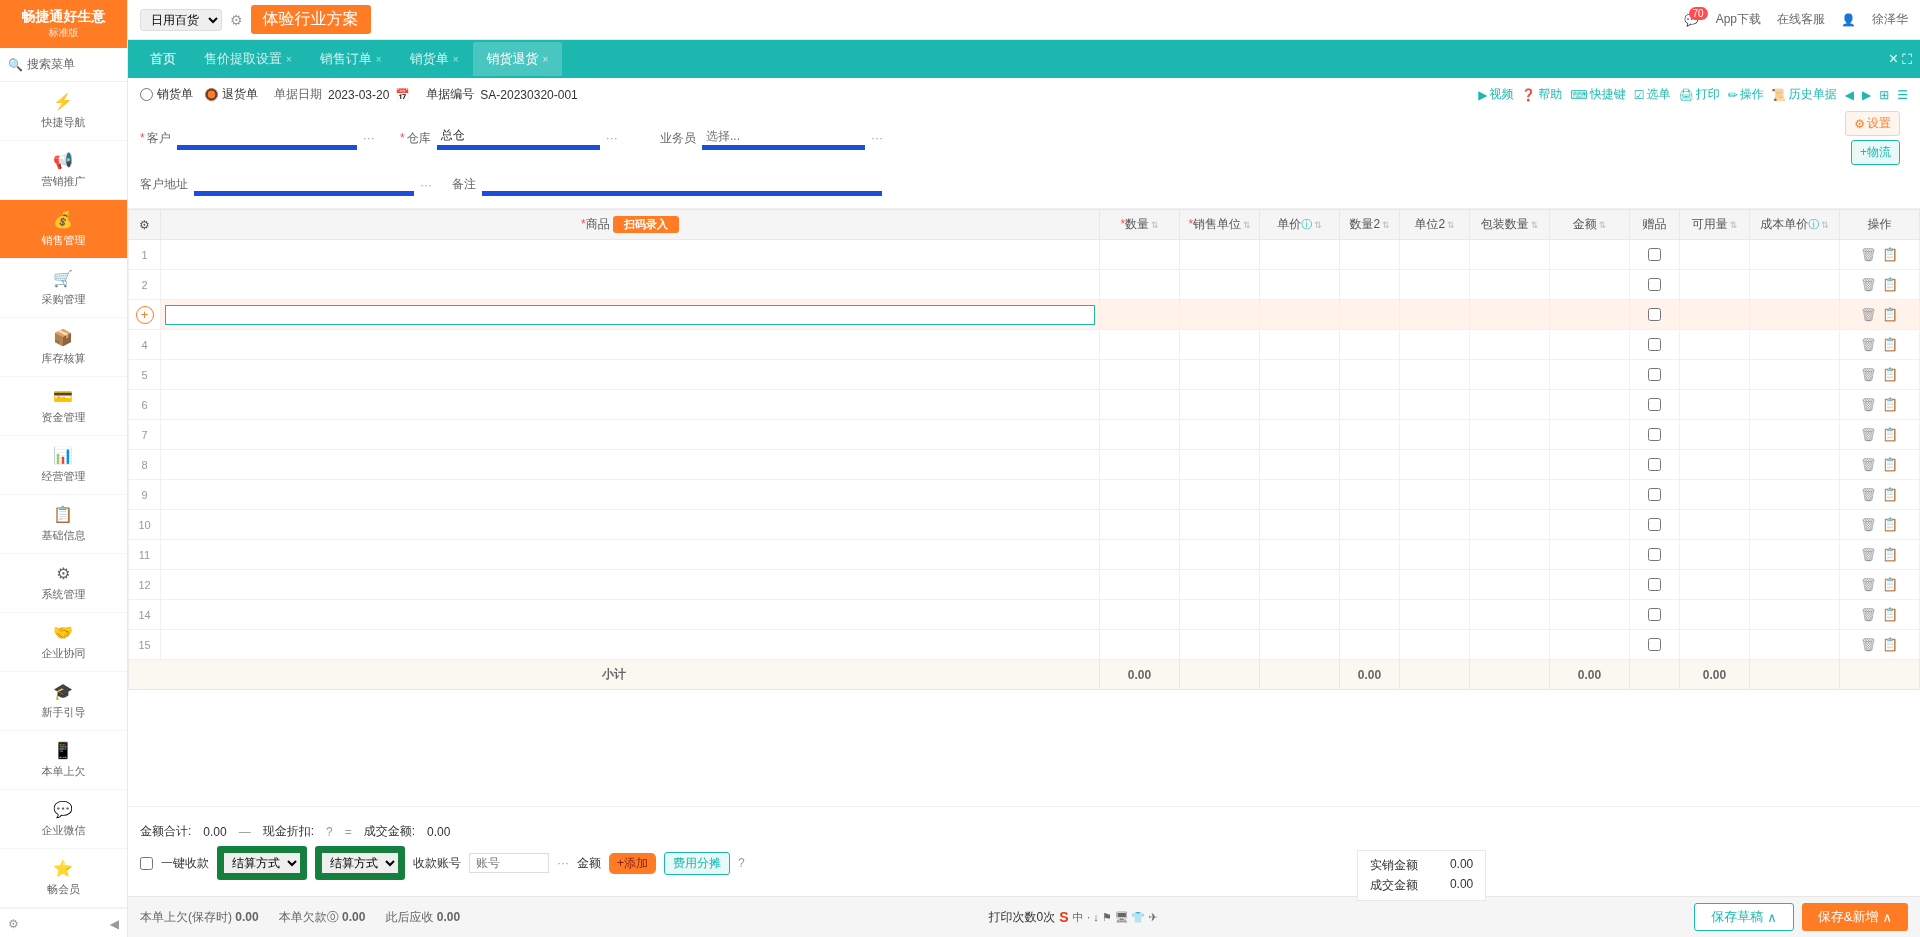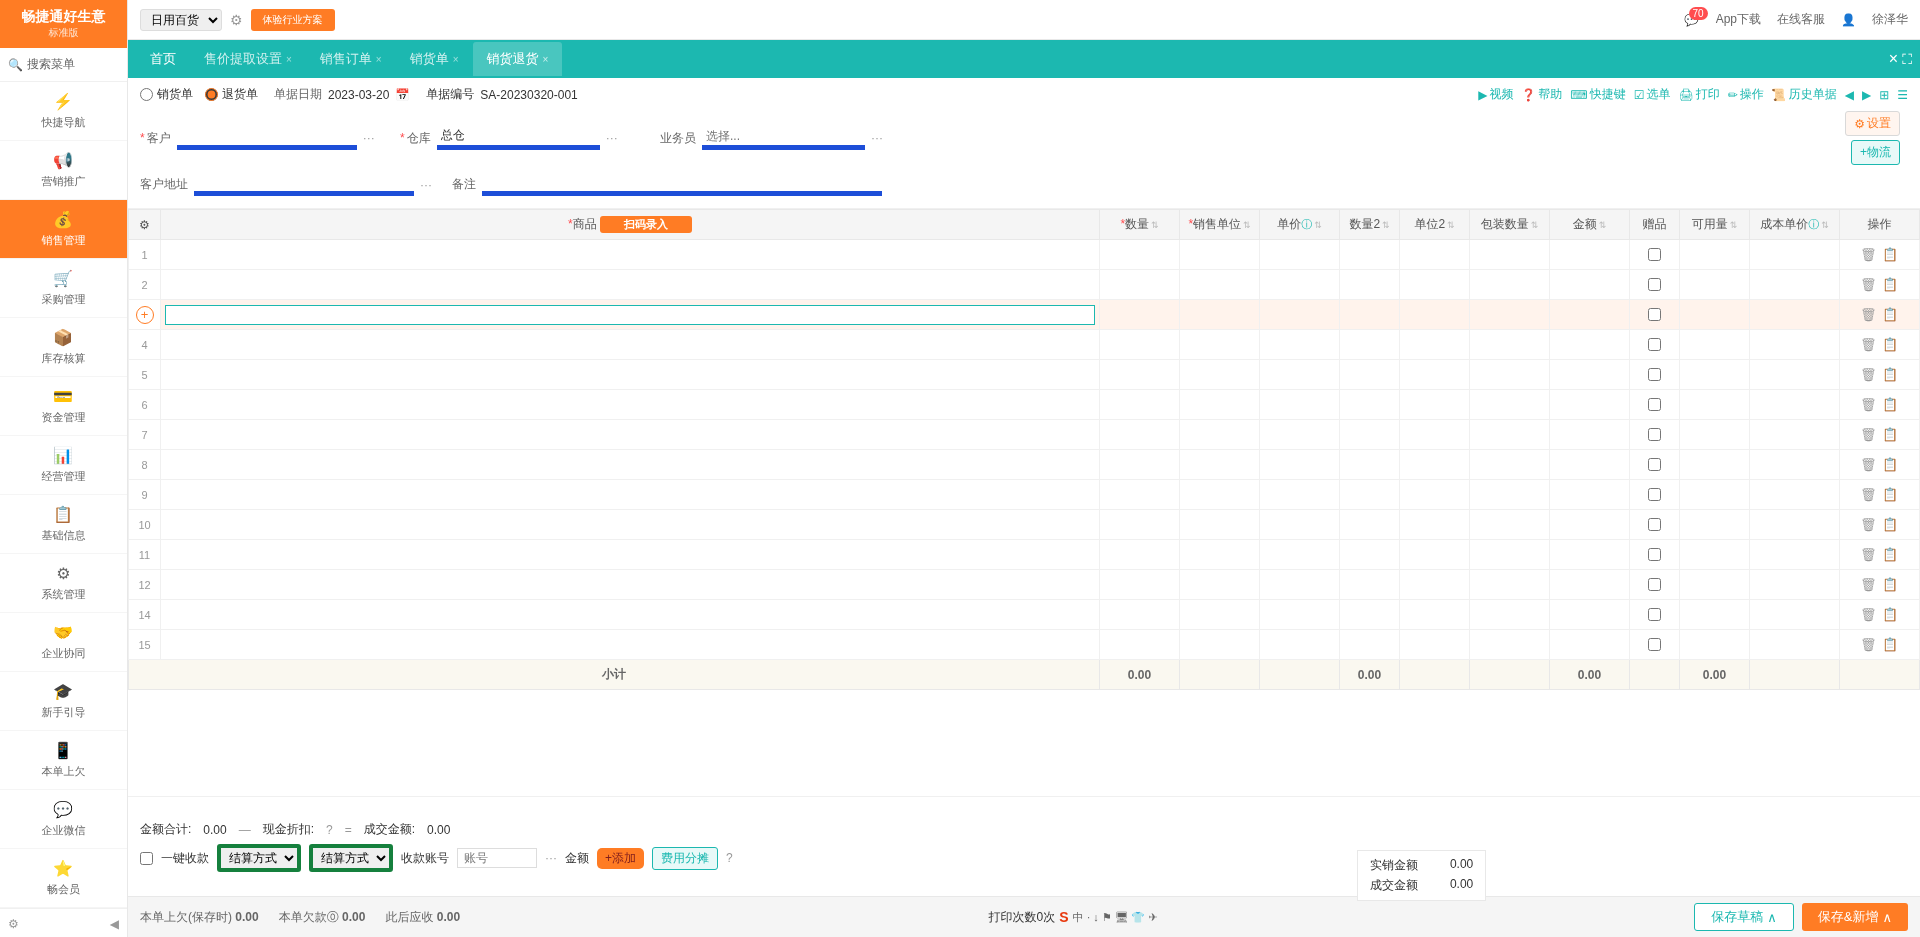--- a/index.html
+++ b/index.html
@@ -19,21 +19,21 @@
     .sidebar-bottom { margin-top: auto; display: flex; padding: 8px; border-top: 1px solid #f0f0f0; justify-content: space-between; }
 
     
     .main { flex: 1; display: flex; flex-direction: column; height: 937px; overflow: hidden; }
 
     
     .topbar { height: 40px; background: #fff; display: flex; align-items: center; justify-content: space-between; padding: 0 12px; border-bottom: 1px solid #e8e8e8; }
     .topbar-left { display: flex; align-items: center; gap: 8px; }
     .topbar-left select { border: 1px solid #ddd; padding: 2px 6px; font-size: 12px; border-radius: 3px; }
     .topbar-left .gear-icon { color: #999; font-size: 14px; cursor: pointer; }
-    .topbar-left .trial-btn { background: #ff7c24; color: #fff; border: none; padding: 4px 12px; border-radius: 3px; font-size: 10px; cursor: pointer; }
+    .topbar-left .trial-btn { background: #ff7c24; color: #fff; border: none; padding: 4px 12px; border-radius: 3px; font-size: 16px; cursor: pointer; }
     .topbar-right { display: flex; align-items: center; gap: 16px; font-size: 12px; color: #666; }
     .topbar-right .msg-icon { position: relative; cursor: pointer; }
     .topbar-right .badge { position: absolute; top: -6px; right: -8px; background: #ff4d4f; color: #fff; border-radius: 8px; padding: 1px 4px; font-size: 10px; }
 
     
     .tabbar { background: #1cb8b0; display: flex; align-items: center; padding: 0 8px; height: 38px; }
     .tab { padding: 8px 14px; color: rgba(255,255,255,0.8); cursor: pointer; font-size: 13px; display: flex; align-items: center; gap: 4px; }
     .tab.active { background: rgba(255,255,255,0.2); color: #fff; border-radius: 3px 3px 0 0; }
     .tab:first-child { color: #fff; }
     .tab .close-tab { font-size: 10px; opacity: 0.7; }
@@ -71,25 +71,25 @@
     thead th { background: #f5f5f5; border: 1px solid #e8e8e8; padding: 6px 4px; text-align: center; white-space: nowrap; color: #555; position: sticky; top: 0; z-index: 10; font-weight: normal; }
     tbody td { border: 1px solid #f0f0f0; padding: 4px; text-align: center; height: 30px; }
     tbody tr.active-row td { background: #fff3ec; }
     tbody tr.active-row td:first-child { background: transparent; }
     .action-icons { display: flex; justify-content: center; gap: 6px; }
     .action-icon { color: #999; cursor: pointer; font-size: 13px; }
     .checkbox-cell { display: flex; justify-content: center; }
     .subtotal-row td { background: #faf8f0; font-weight: bold; color: #666; border: 1px solid #e8e8e8; }
 
     
-    .form-footer { border-top: 1px solid #f0f0f0; padding: 24px 12px; background: #fff; margin-top: 32px; }
+    .form-footer { border-top: 1px solid #f0f0f0; padding: 16px 12px; background: #fff; margin-top: 32px; }
     .footer-row1 { display: flex; align-items: center; gap: 12px; font-size: 12px; margin-bottom: 6px; }
     .footer-row2 { display: flex; align-items: center; gap: 8px; font-size: 12px; }
     .footer-row2 input[type="checkbox"] { accent-color: #ff7c24; }
-    .footer-row2 select { border: 4px solid #15803d; padding: 2px 4px; font-size: 12px; border-radius: 3px; }
+    .footer-row2 select { border: 7px solid #15803d; padding: 2px 4px; font-size: 12px; border-radius: 3px; }
     .amount-add-btn { background: #ff7c24; color: #7f1d1d; border: none; padding: 2px 8px; border-radius: 5px; cursor: pointer; font-size: 12px; text-align: center; }
     .fenpai-btn { background: #e8f9f8; border: 1px solid #1cb8b0; color: #1cb8b0; padding: 2px 8px; border-radius: 3px; cursor: pointer; font-size: 12px; }
 
     
     .bottom-bar { background: #f5f5f5; border-top: 1px solid #e8e8e8; padding: 6px 12px; display: flex; align-items: center; justify-content: space-between; font-size: 12px; }
     .bottom-bar-left { display: flex; gap: 20px; color: #666; }
     .bottom-bar-center { display: flex; align-items: center; gap: 4px; }
     .bottom-bar-right { display: flex; gap: 8px; }
     .save-draft-btn { background: #fff; border: 1px solid #1cb8b0; color: #1cb8b0; padding: 4px 16px; border-radius: 3px; cursor: pointer; font-size: 13px; display: flex; align-items: center; gap: 4px; }
     .save-new-btn { background: #ff7c24; border: none; color: #fff; padding: 4px 16px; border-radius: 3px; cursor: pointer; font-size: 13px; display: flex; align-items: center; gap: 4px; }
@@ -326,21 +326,21 @@
       </div>
     </div>
 
     <div class="table-container">
       <table>
         <thead>
           <tr>
             <th class="col-gear gear-col">⚙</th>
             <th class="col-product">
               <span class="required-col" style="color:#ff4d4f;">*</span>商品
-              <button class="scan-btn" style="font-size:11px;padding:1px 24px;text-align:center;">扫码录入</button>
+              <button class="scan-btn" style="font-size:11px;padding:1px 11px;text-align:center;">扫码录入</button>
             </th>
             <th class="col-qty">
               <span style="color:#ff4d4f;">*</span>数量<span class="sort-icon">⇅</span>
             </th>
             <th class="col-unit">
               <span style="color:#ff4d4f;">*</span>销售单位<span class="sort-icon">⇅</span>
             </th>
             <th class="col-price">
               单价<span class="info-icon">ⓘ</span><span class="sort-icon">⇅</span>
             </th>

